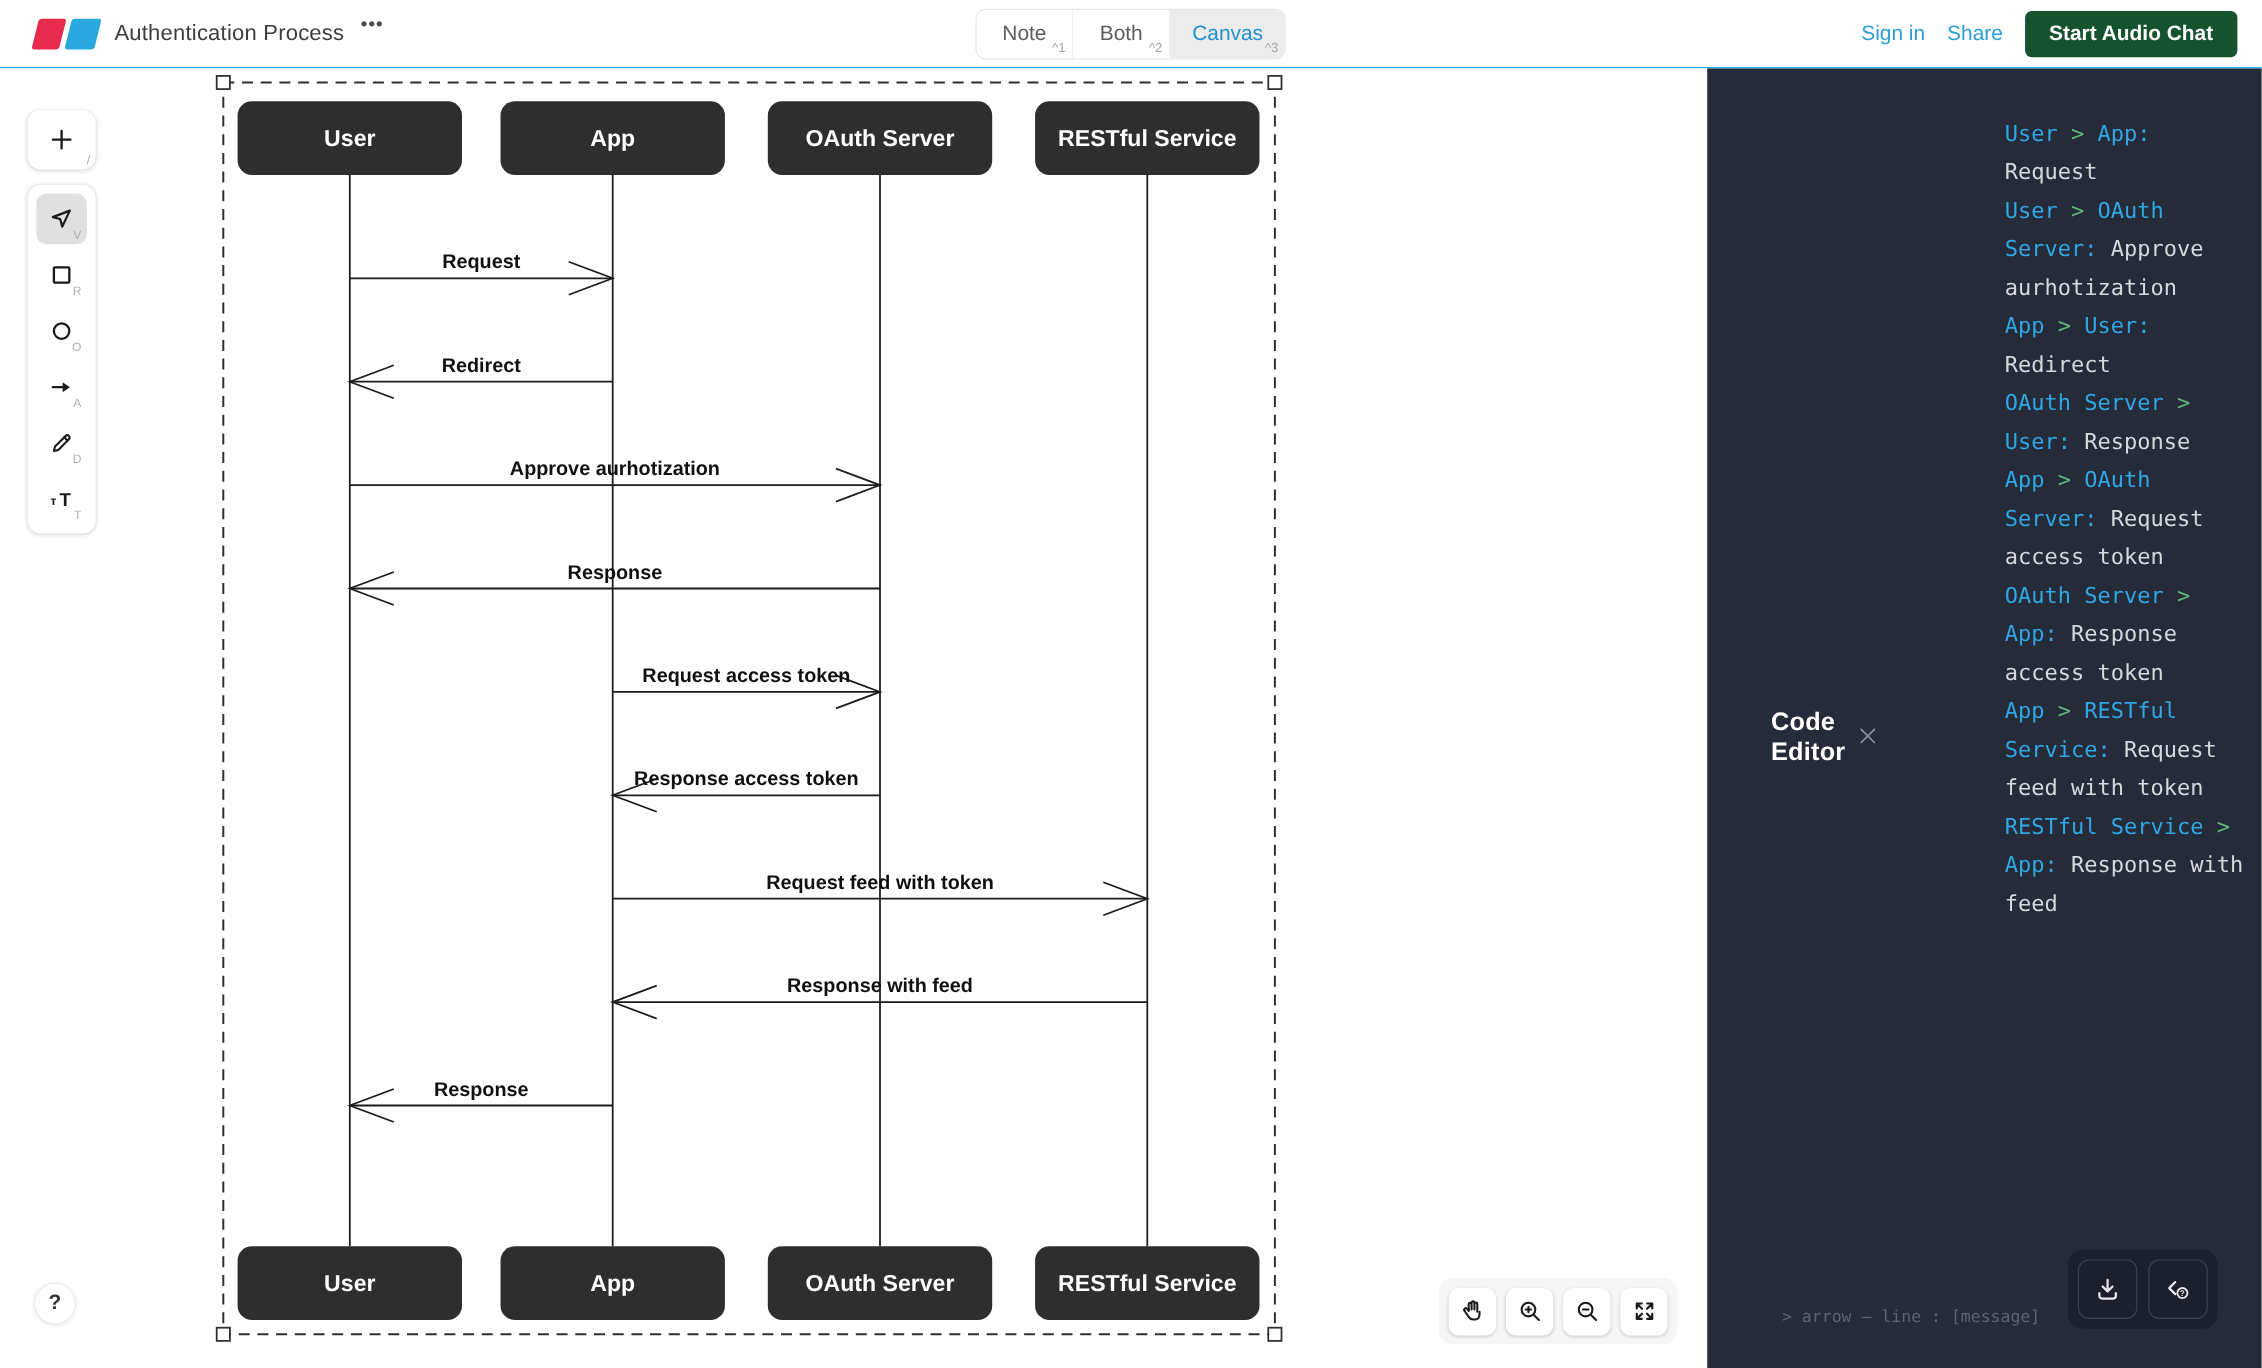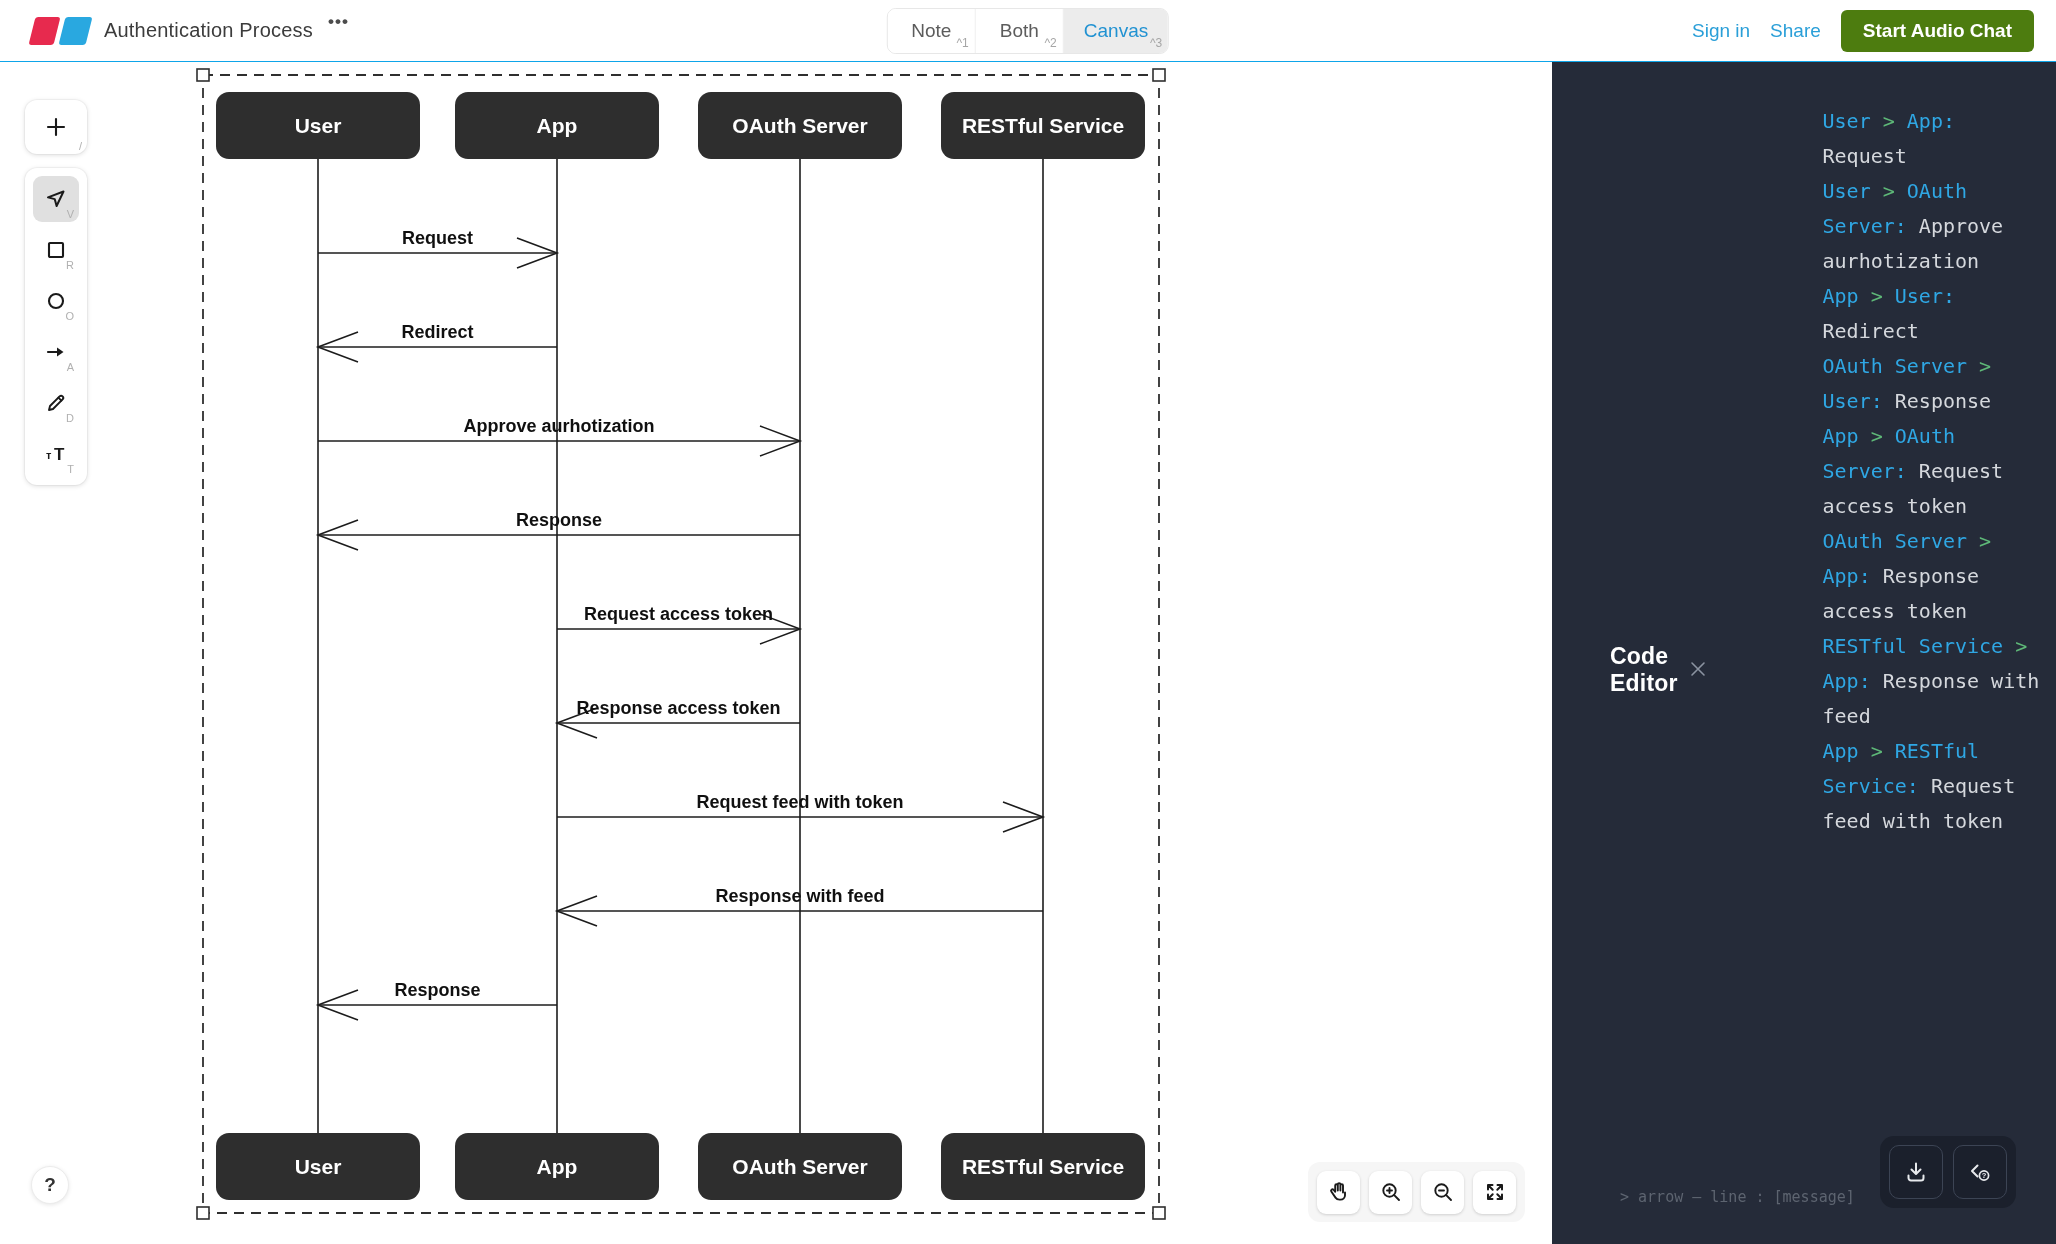--- a/index.html
+++ b/index.html
@@ -26,21 +26,21 @@
     align-items:center; justify-content:center; font-size:19px; color:#5c5c5c;
     cursor:pointer; border-right:1px solid #ececec; background:#fff; }
   .tab:last-child { border-right:none; }
   .tab .shortcut { position:absolute; right:6px; bottom:3px; font-size:12px;
     color:#a6a6a6; font-weight:400; }
   .tab.active { background:#ececec; color:#2192d2; font-weight:500; }
 
   .header-right { position:absolute; right:22px; top:0; height:62px;
     display:flex; align-items:center; gap:20px; }
   .hlink { color:#2a9fd8; font-size:19px; cursor:pointer; }
-  .audio-btn { height:42px; padding:0 22px; background:#4d7c0f; color:#fff;
+  .audio-btn { height:42px; padding:0 22px; background:#14532d; color:#fff;
     border:none; border-radius:6px; font-size:19px; font-weight:600;
     font-family:inherit; cursor:pointer; }
 
   
   .tool-card { position:absolute; background:#fff; border-radius:12px;
     box-shadow:0 1px 5px rgba(0,0,0,.14), 0 0 0 1px rgba(0,0,0,.03); z-index:20; }
   .plus-card { left:25px; top:100px; width:62px; height:54px;
     display:flex; align-items:center; justify-content:center; }
   .tools-card { left:25px; top:168px; width:62px; padding:8px 0;
     display:flex; flex-direction:column; align-items:center; gap:5px; }
@@ -277,22 +277,22 @@
       </svg>
     </button>
   </div>
   <div class="code-area" id="code-area">
       <div class="code-line"><span class="tok-actor">User</span> <span class="tok-op">&gt;</span> <span class="tok-actor">App:</span> <span class="tok-msg">Request</span></div>
       <div class="code-line"><span class="tok-actor">User</span> <span class="tok-op">&gt;</span> <span class="tok-actor">OAuth Server:</span> <span class="tok-msg">Approve aurhotization</span></div>
       <div class="code-line"><span class="tok-actor">App</span> <span class="tok-op">&gt;</span> <span class="tok-actor">User:</span> <span class="tok-msg">Redirect</span></div>
       <div class="code-line"><span class="tok-actor">OAuth Server</span> <span class="tok-op">&gt;</span> <span class="tok-actor">User:</span> <span class="tok-msg">Response</span></div>
       <div class="code-line"><span class="tok-actor">App</span> <span class="tok-op">&gt;</span> <span class="tok-actor">OAuth Server:</span> <span class="tok-msg">Request access token</span></div>
       <div class="code-line"><span class="tok-actor">OAuth Server</span> <span class="tok-op">&gt;</span> <span class="tok-actor">App:</span> <span class="tok-msg">Response access token</span></div>
+      <div class="code-line"><span class="tok-actor">App</span> <span class="tok-op">&gt;</span> <span class="tok-actor">RESTful Service:</span> <span class="tok-msg">Request feed with token</span></div>
       <div class="code-line"><span class="tok-actor">RESTful Service</span> <span class="tok-op">&gt;</span> <span class="tok-actor">App:</span> <span class="tok-msg">Response with feed</span></div>
-      <div class="code-line"><span class="tok-actor">App</span> <span class="tok-op">&gt;</span> <span class="tok-actor">RESTful Service:</span> <span class="tok-msg">Request feed with token</span></div>
     </div>
 </div>
 
 <div class="panel-foot">
   <div class="syntax-hint">&gt; arrow  – line  : [message]</div>
   <div class="foot-btns">
     <button class="fbtn">
       <svg class="picon" width="26" height="26" viewBox="0 0 26 26">
         <path d="M13 4.5v10M8.5 10.5l4.5 4.5 4.5-4.5M5.5 16.5v2.5a2.5 2.5 0 0 0 2.5 2.5h10a2.5 2.5 0 0 0 2.5-2.5v-2.5" stroke-width="2"></path>
       </svg>

